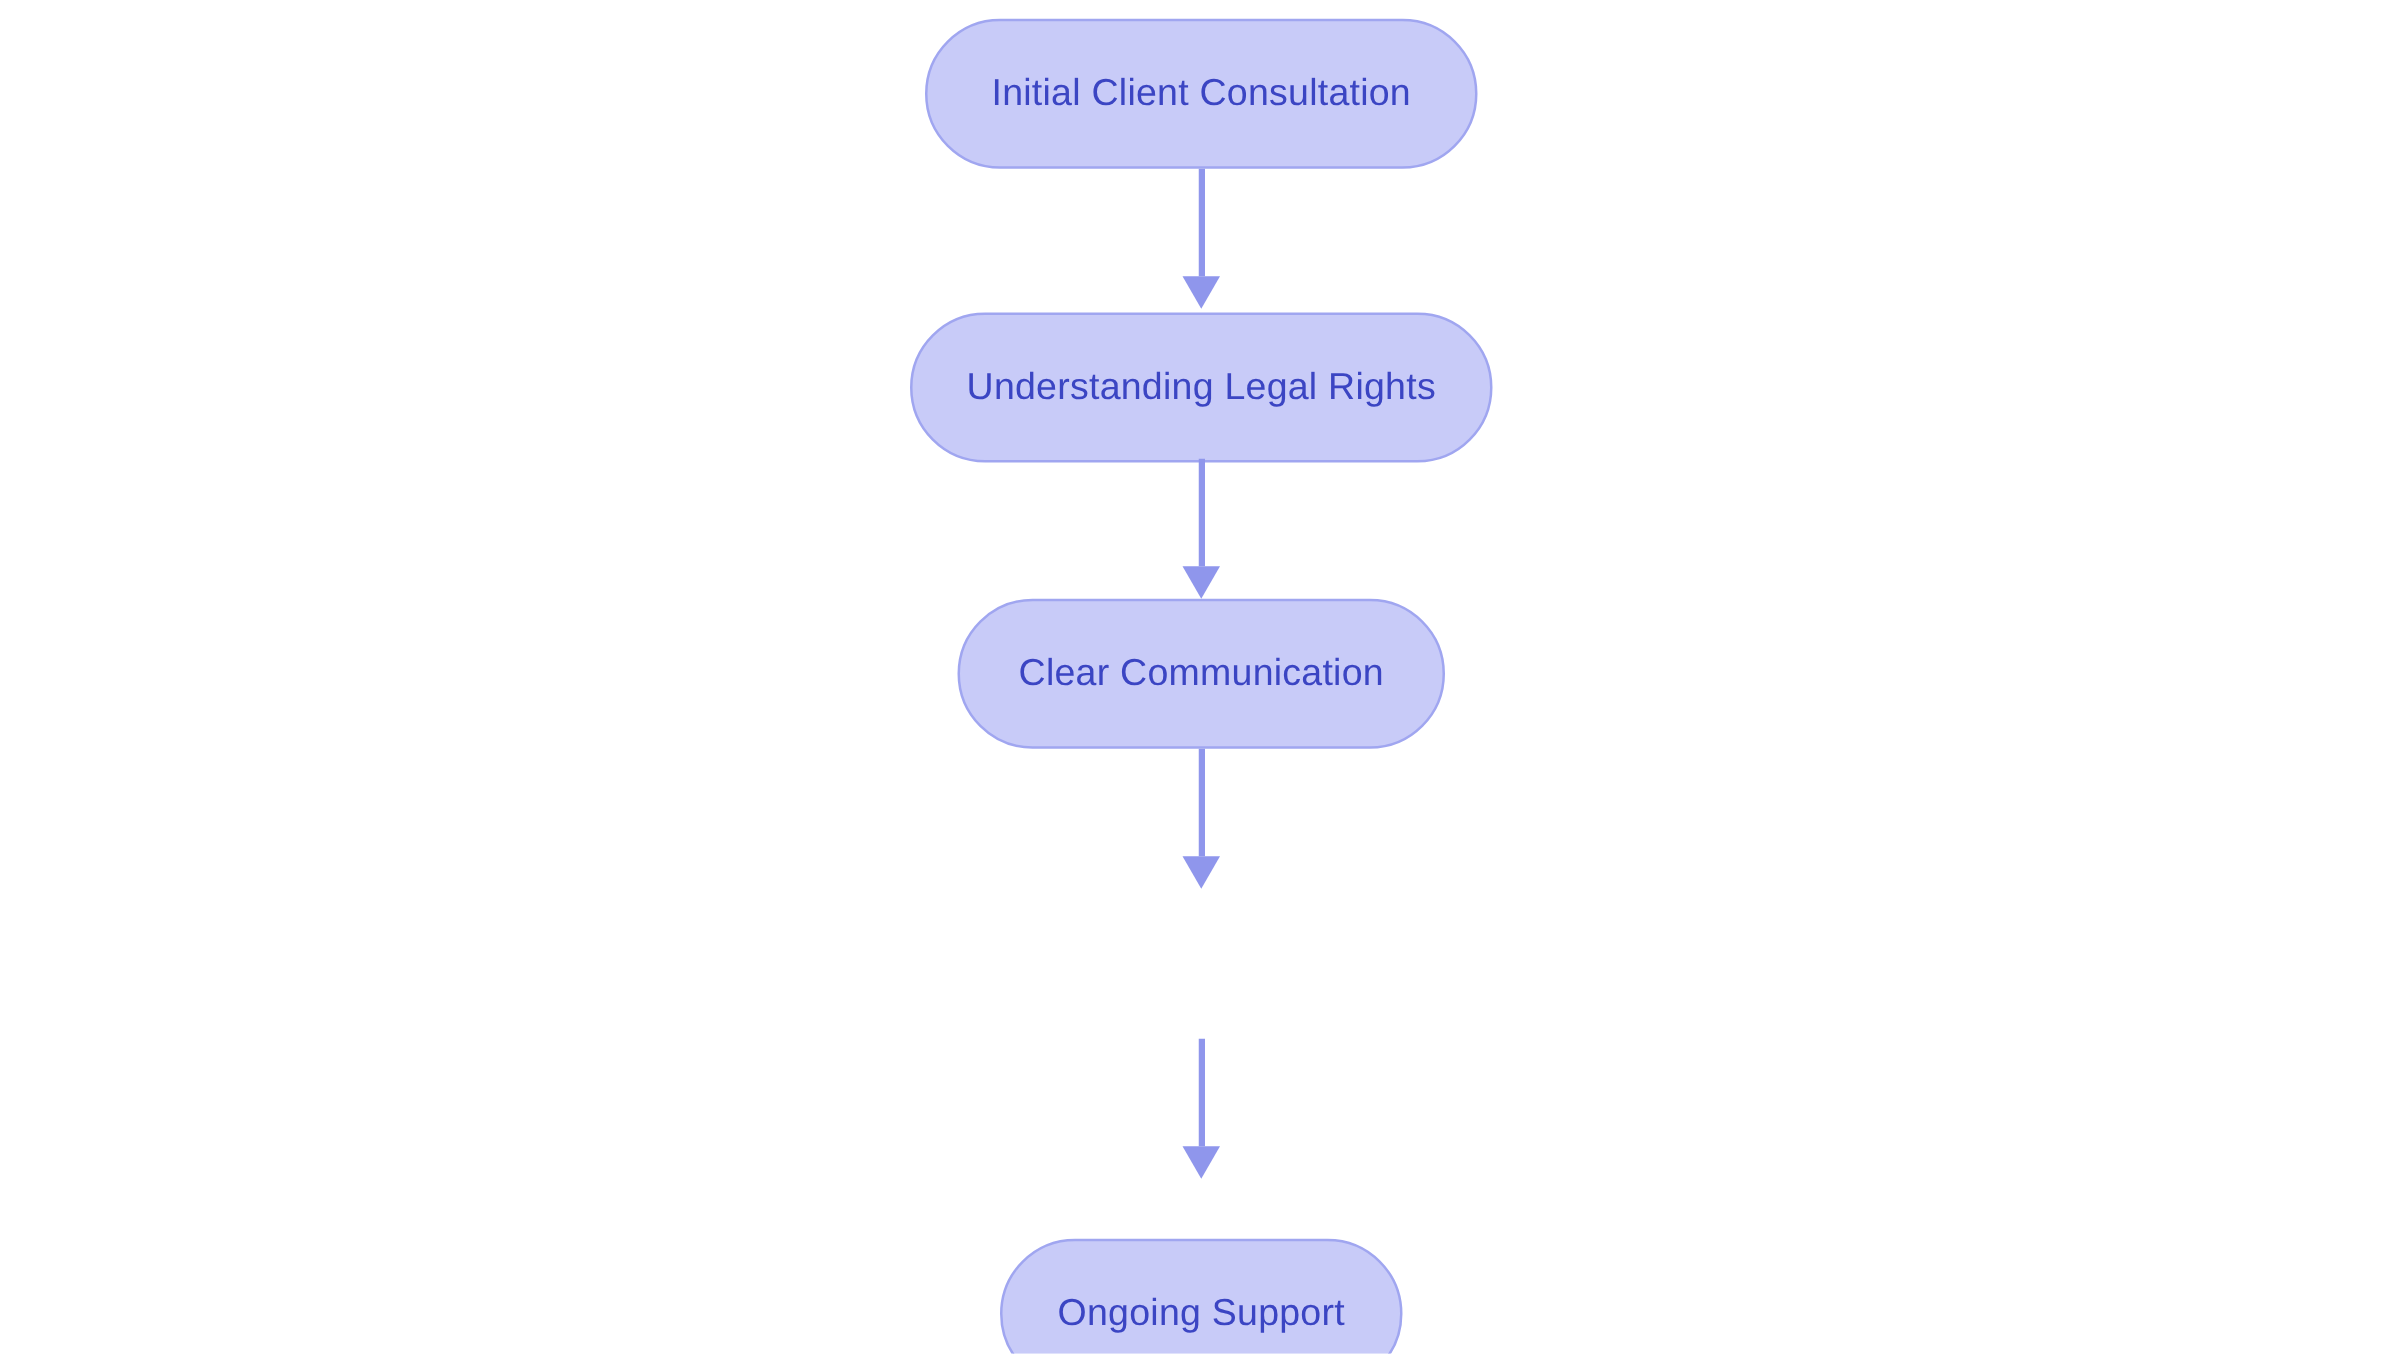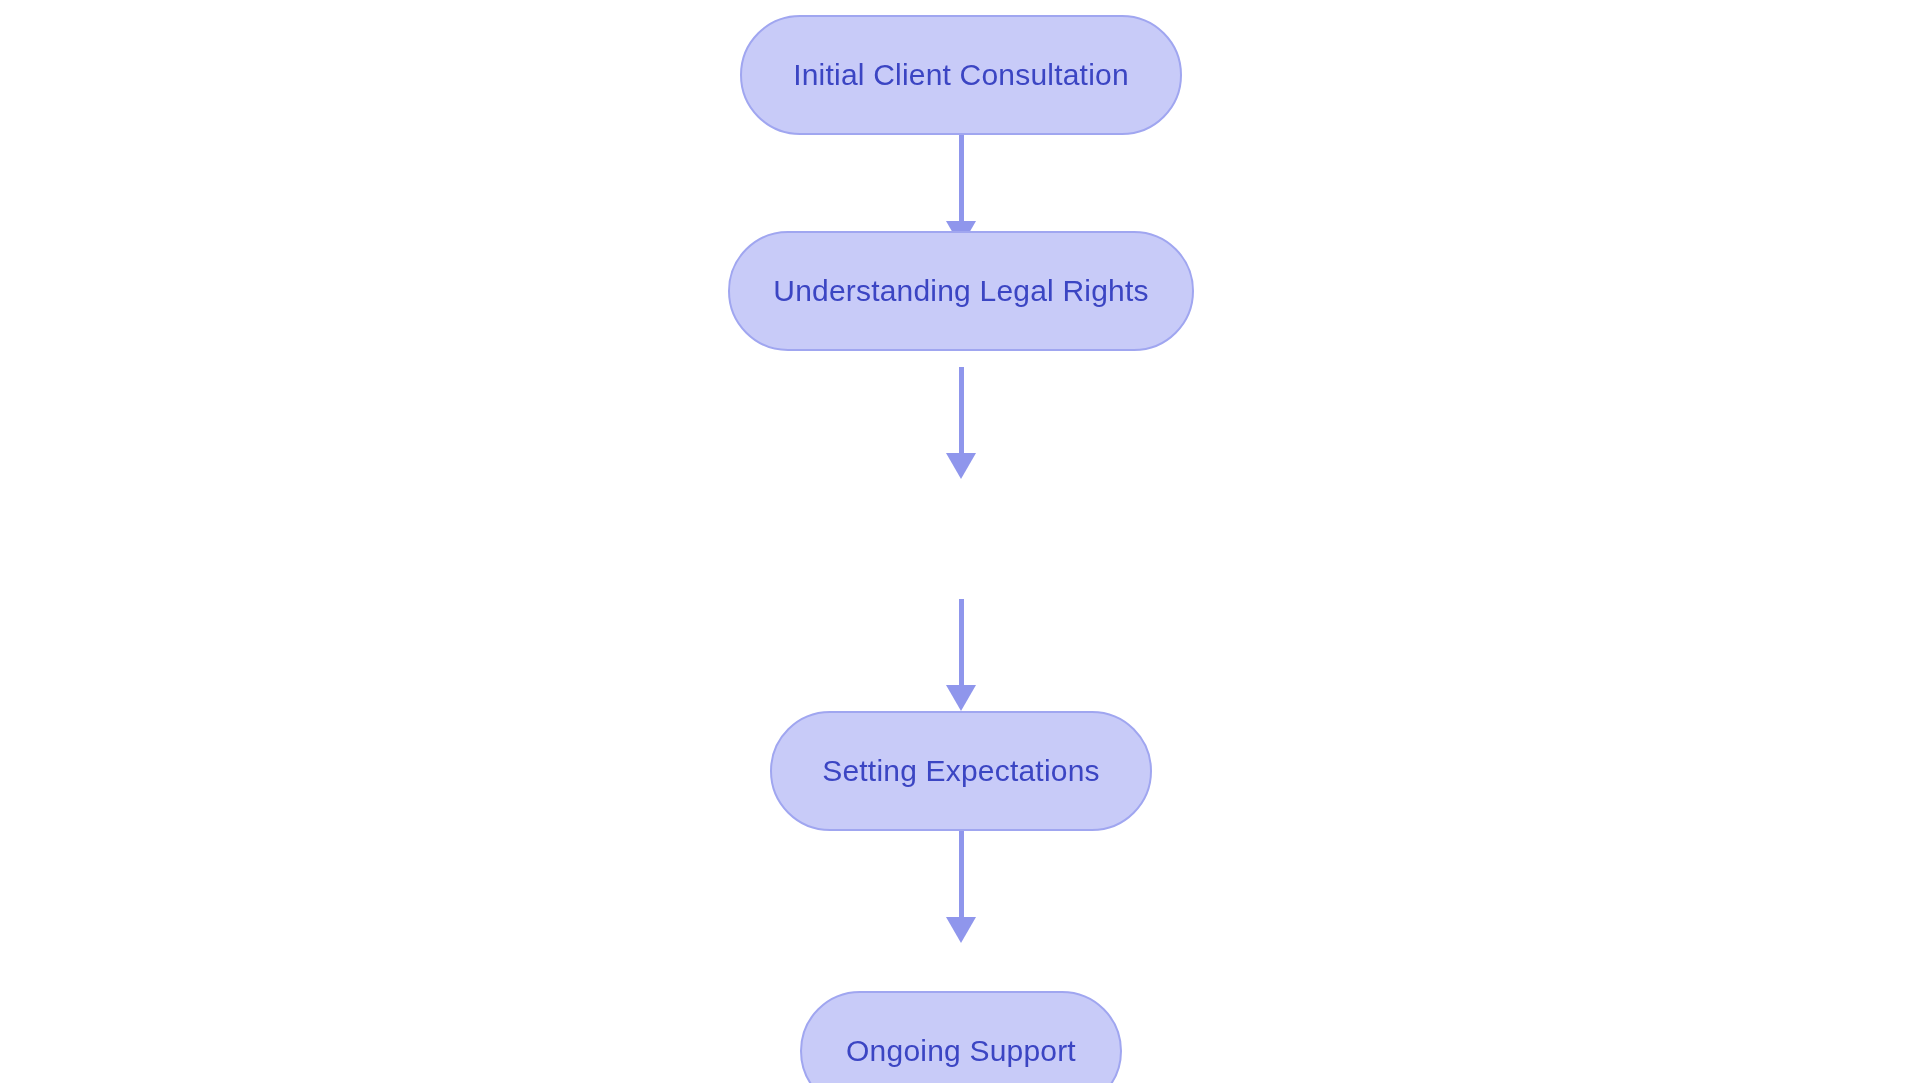--- a/index.html
+++ b/index.html
@@ -29,21 +29,21 @@
     border: 2px solid var(--node-border);
     display: flex;
     align-items: center;
     justify-content: center;
     color: var(--text-color);
     font-size: 30px;
     letter-spacing: 0.2px;
     white-space: nowrap;
   }
   .node-1 { left: 740px; top: 15px;  width: 442px; }
-  .node-2 { left: 728px; top: 231px; width: 466px; }
+  .node-2 { left: 728px; top: 250px; width: 466px; }
   .node-3 { left: 766px; top: 479px; width: 390px; }
   .node-4 { left: 770px; top: 711px; width: 382px; }
   .node-5 { left: 800px; top: 943px; width: 322px; margin-top: 48px; }
 
   .arrow {
     position: absolute;
     left: 961px;
     transform: translateX(-50%);
     width: 30px;
     height: 112px;
@@ -84,29 +84,29 @@
 
   <div class="node node-2">
     <span>Understanding Legal Rights</span>
   </div>
 
   <div class="arrow arrow-2">
     <div class="shaft"></div>
     <div class="head"></div>
   </div>
 
+  <div class="node node-3">
+    <span>Clear Communication</span>
+  </div>
 
   <div class="arrow arrow-3">
     <div class="shaft"></div>
     <div class="head"></div>
   </div>
 
-  <div class="node node-4">
-    <span>Setting Expectations</span>
-  </div>
 
   <div class="arrow arrow-4">
     <div class="shaft"></div>
     <div class="head"></div>
   </div>
 
   <div class="node node-5">
     <span>Ongoing Support</span>
   </div>
 

